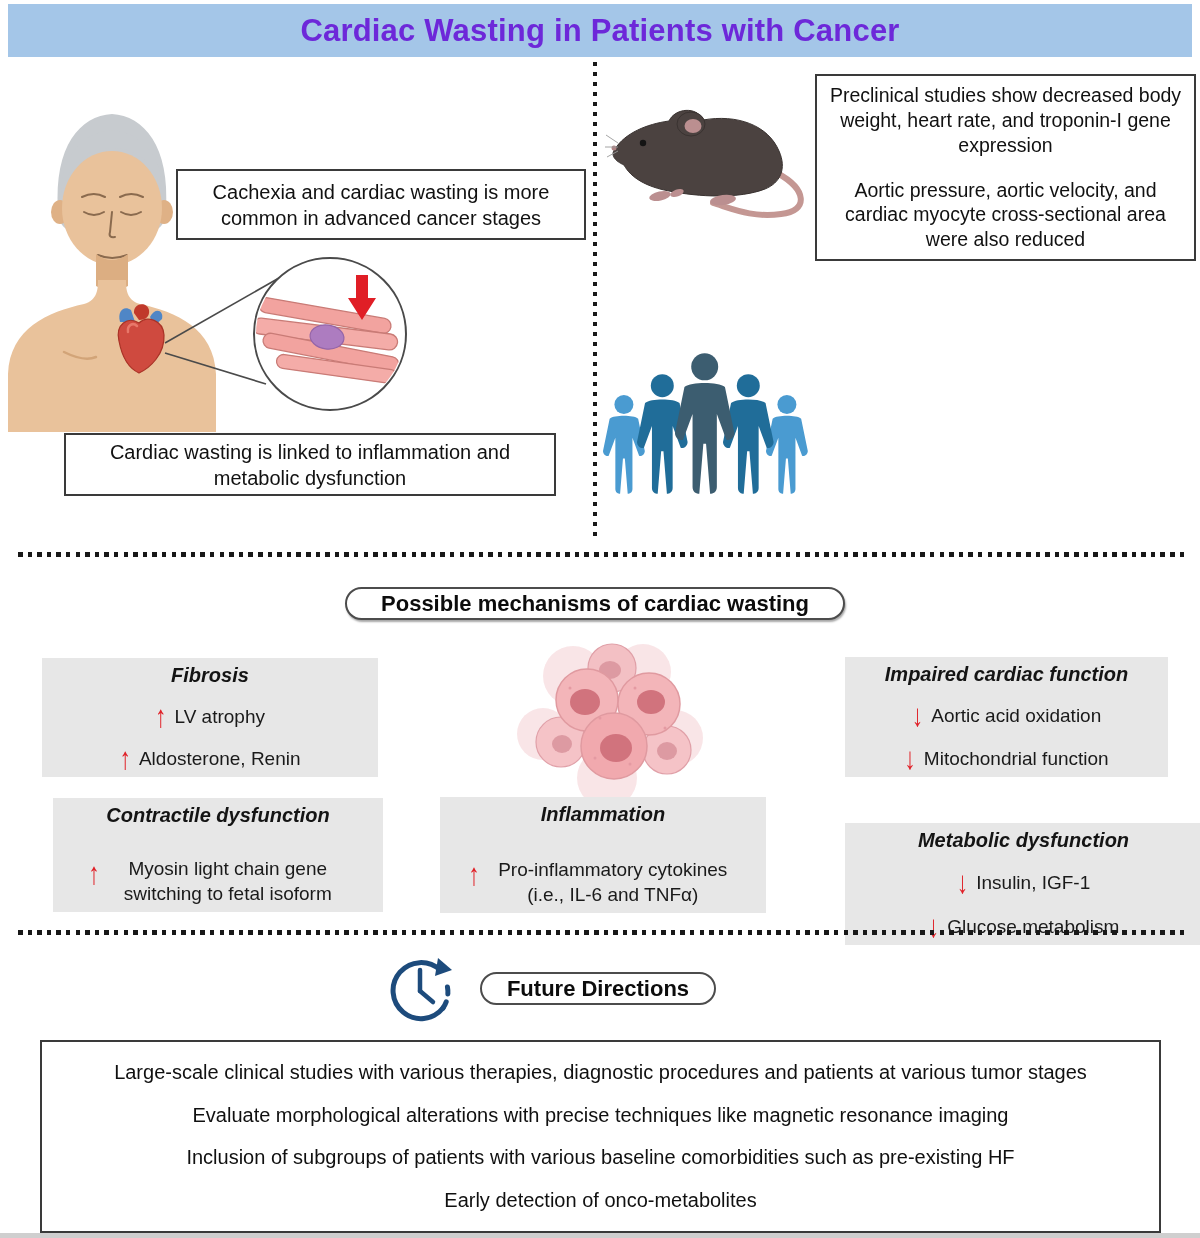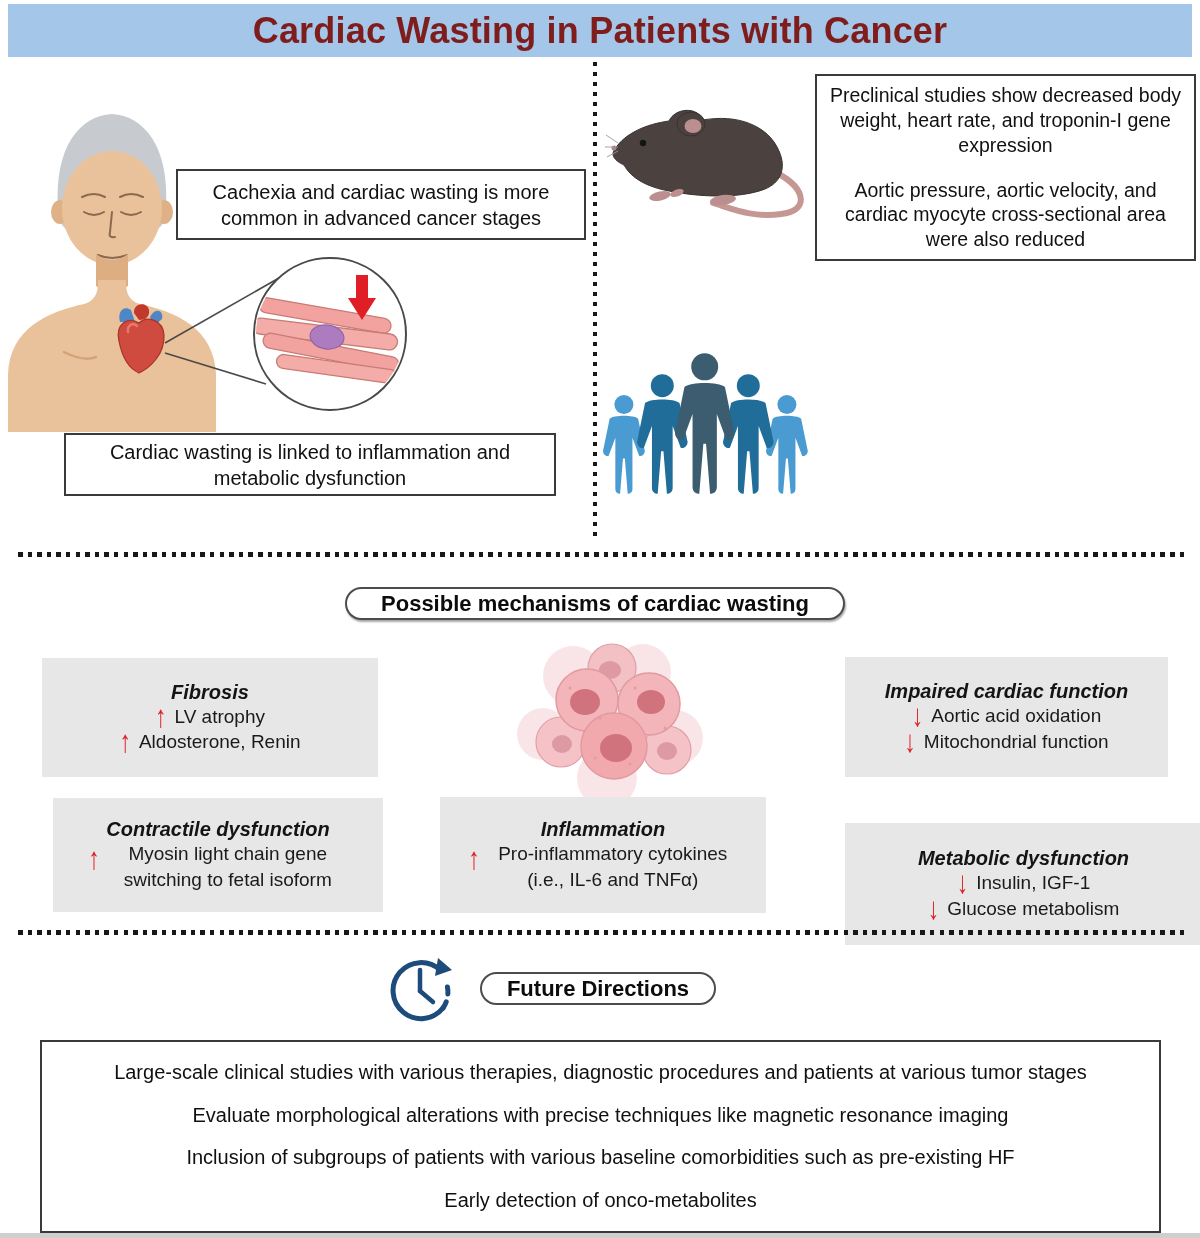--- a/index.html
+++ b/index.html
@@ -2,39 +2,39 @@
 <html><head>
 <meta charset="utf-8">
 <style>
   *{margin:0;padding:0;box-sizing:border-box;}
   html,body{background:#fff;}
   body{font-family:"Liberation Sans","DejaVu Sans",sans-serif;color:#111;}
   .page{position:relative;width:1200px;height:1238px;background:#fff;overflow:hidden;}
 
   .title-bar{position:absolute;left:8px;top:4px;width:1184px;height:53px;background:#a4c6e8;
              display:flex;align-items:center;justify-content:center;}
-  .title-bar h1{font-size:36px;font-weight:700;color:#7f1d1d;letter-spacing:.2px;}
+  .title-bar h1{font-size:31px;font-weight:700;color:#6d28d9;letter-spacing:.2px;}
 
   .v-divider{position:absolute;left:593px;top:62px;width:4px;height:478px;
              background:repeating-linear-gradient(180deg,#181818 0 4px,transparent 4px 10px);}
   .h-divider{position:absolute;left:18px;width:1166px;height:5px;
              background:repeating-linear-gradient(90deg,#181818 0 4.5px,transparent 4.5px 9.6px);}
 
   .wbox{position:absolute;background:#fff;border:2px solid #3a3a3a;display:flex;flex-direction:column;
         align-items:center;justify-content:center;text-align:center;font-size:20px;line-height:1.3;
         color:#111;padding:6px 10px;}
   .wbox .para{width:100%;}
   .wbox.tall{font-size:19.5px;line-height:1.27;gap:20px;padding:6px 8px;}
 
   .pill{position:absolute;background:#fff;border:2px solid #4c4c4c;border-radius:17px;
         display:flex;align-items:center;justify-content:center;font-weight:700;font-size:22px;
         color:#0c0c0c;box-shadow:1px 2px 2px rgba(0,0,0,.35);}
 
   .gbox{position:absolute;background:#e7e7e7;display:flex;flex-direction:column;align-items:center;
-        justify-content:center;padding:6px 4px;}
+        justify-content:space-between;padding:6px 4px;}
   .gtitle{font-size:20px;font-weight:700;font-style:italic;color:#141414;text-align:center;}
   .gitem{display:flex;align-items:center;justify-content:center;font-size:19px;color:#1a1a1a;line-height:1.32;}
   .gitem.top-align{align-items:flex-start;}
   .gitem .txt{text-align:center;}
   .arrow{color:#e02128;font-size:23px;font-weight:400;display:inline-block;
          transform:scaleY(1.35);transform-origin:center;margin-right:8px;line-height:1;}
   .gitem.top-align .arrow{margin-top:6px;}
 
   .future-box{position:absolute;left:40px;top:1040px;width:1121px;height:193px;border:2px solid #3a3a3a;
               background:#fff;display:flex;flex-direction:column;justify-content:space-around;

